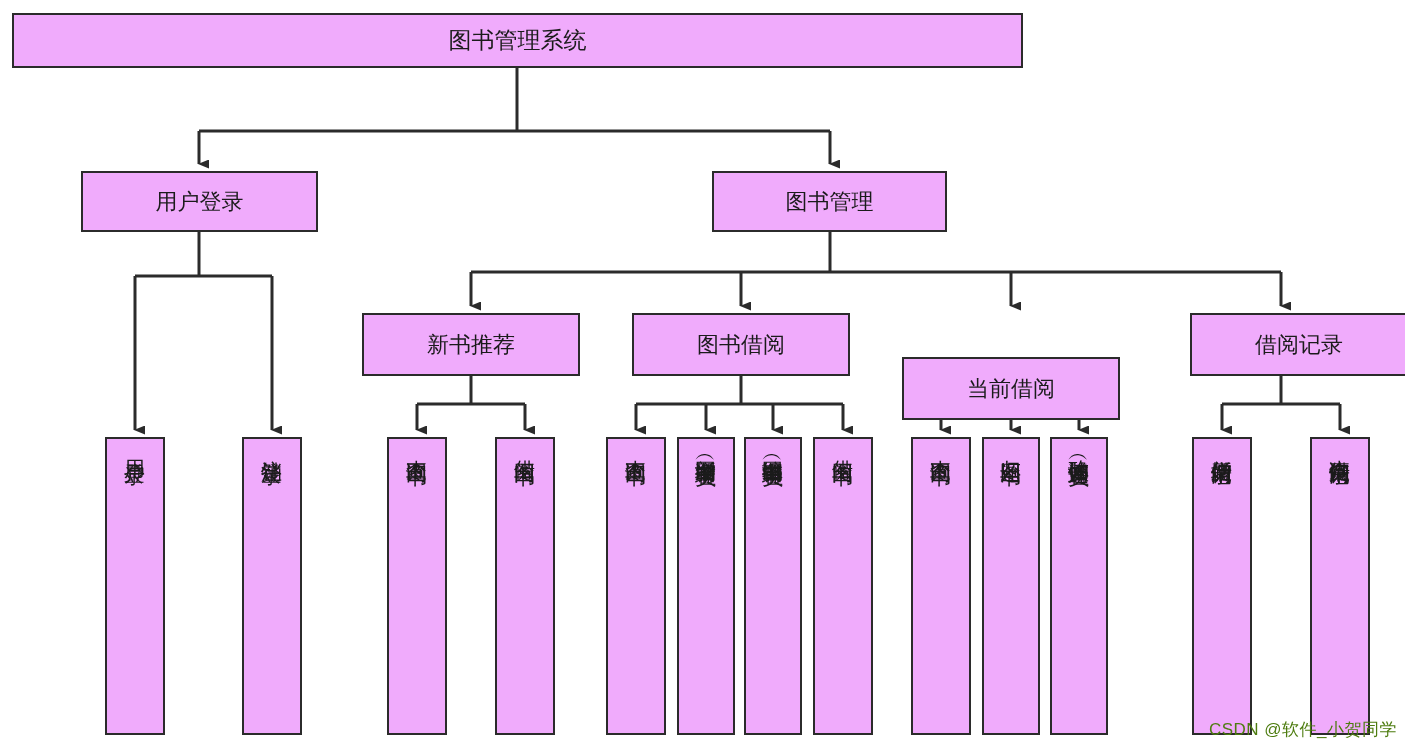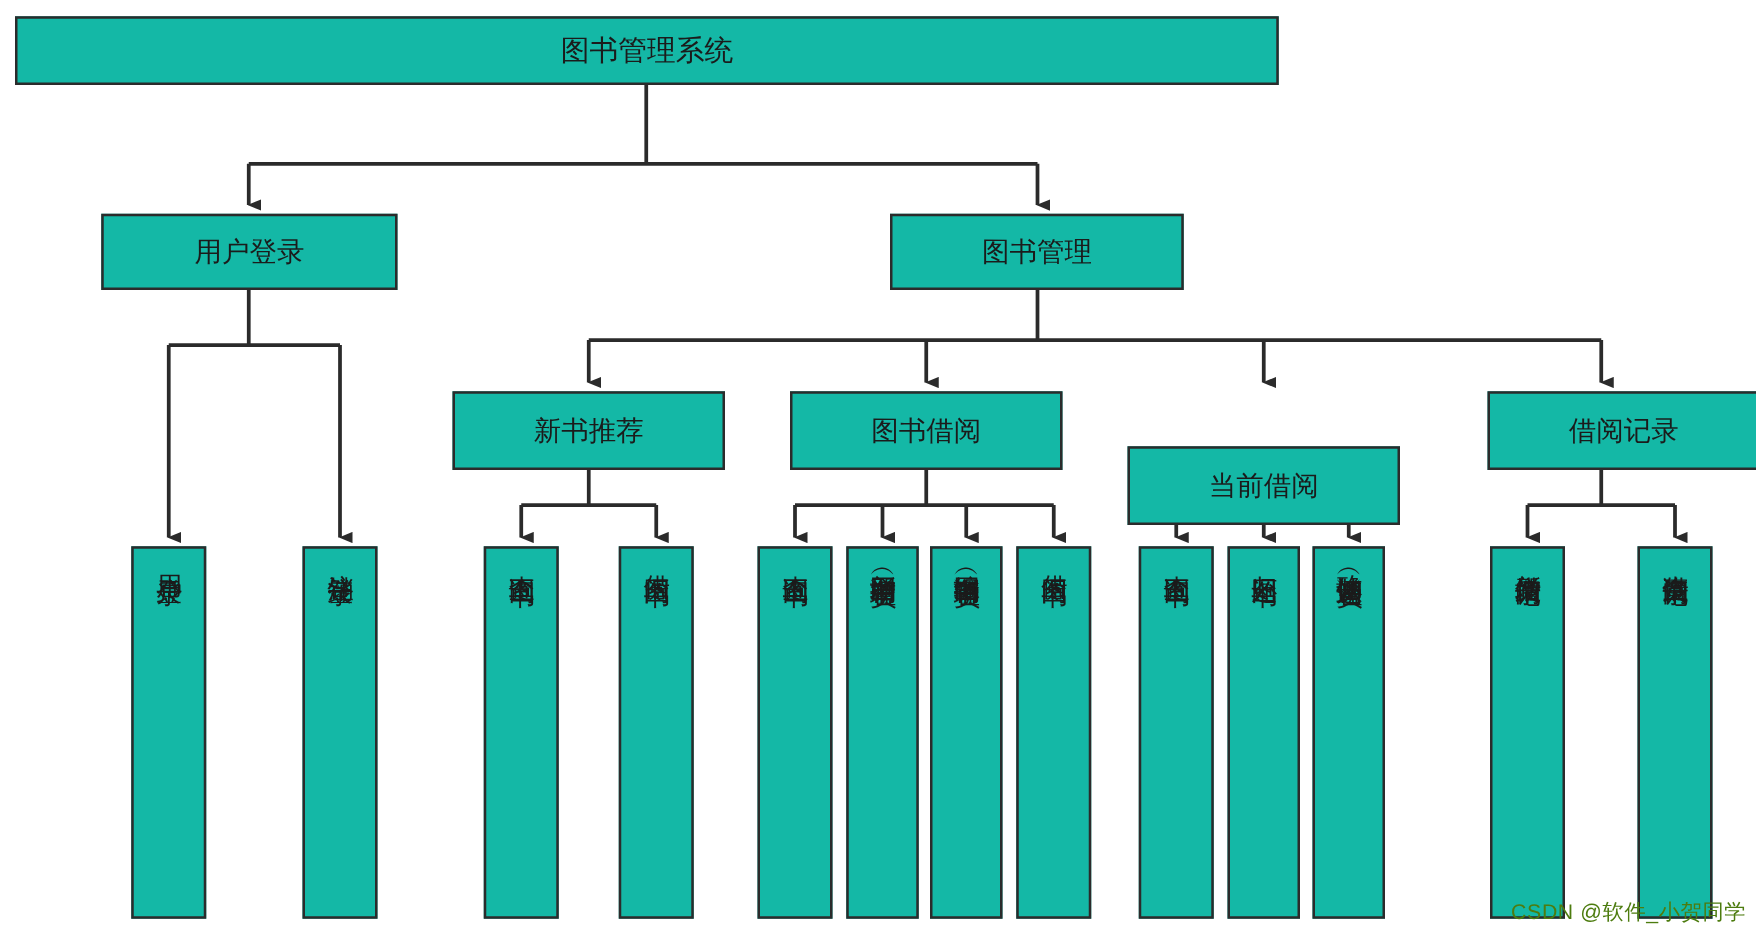--- a/index.html
+++ b/index.html
@@ -22,21 +22,21 @@
     position: absolute;
     left: 0;
     top: 0;
     width: 1405px;
     height: 747px;
     pointer-events: none;
   }
   .node {
     position: absolute;
     box-sizing: border-box;
-    background: #14b8a6;
+    background: #f0abfc;
     border: 2px solid #2b2b2b;
     display: flex;
     align-items: center;
     justify-content: center;
     color: #1b1b1b;
     z-index: 2;
   }
   .node-label {
     display: block;
     text-align: center;

